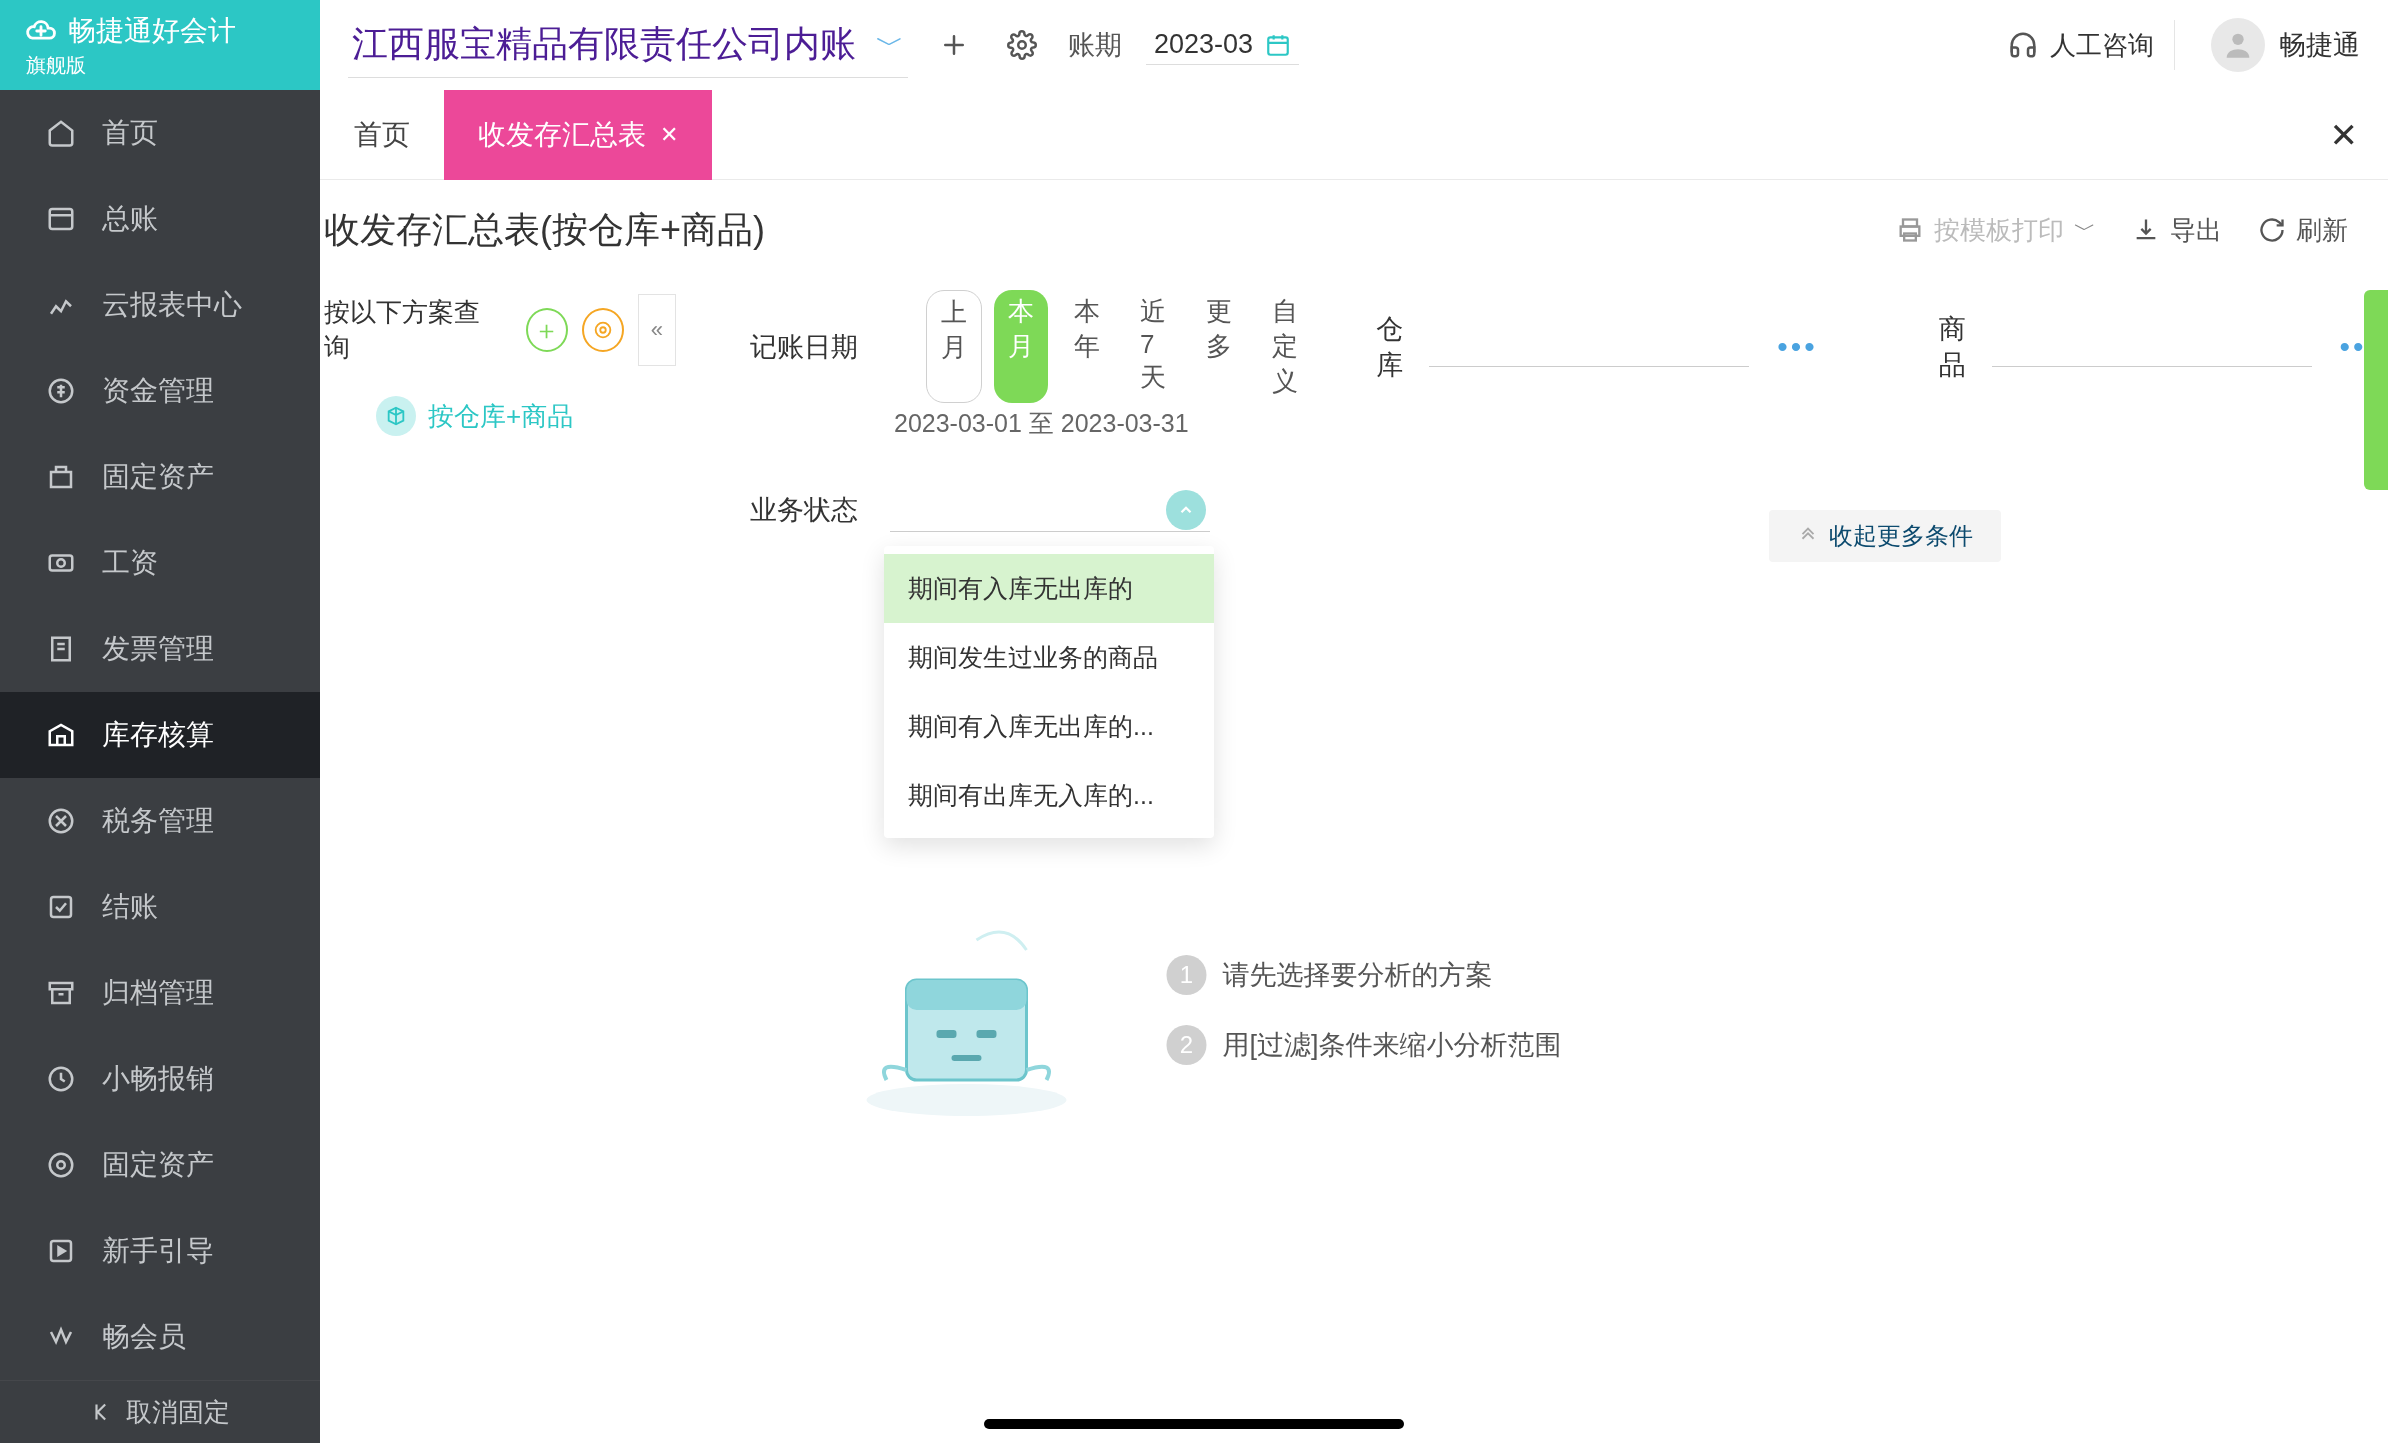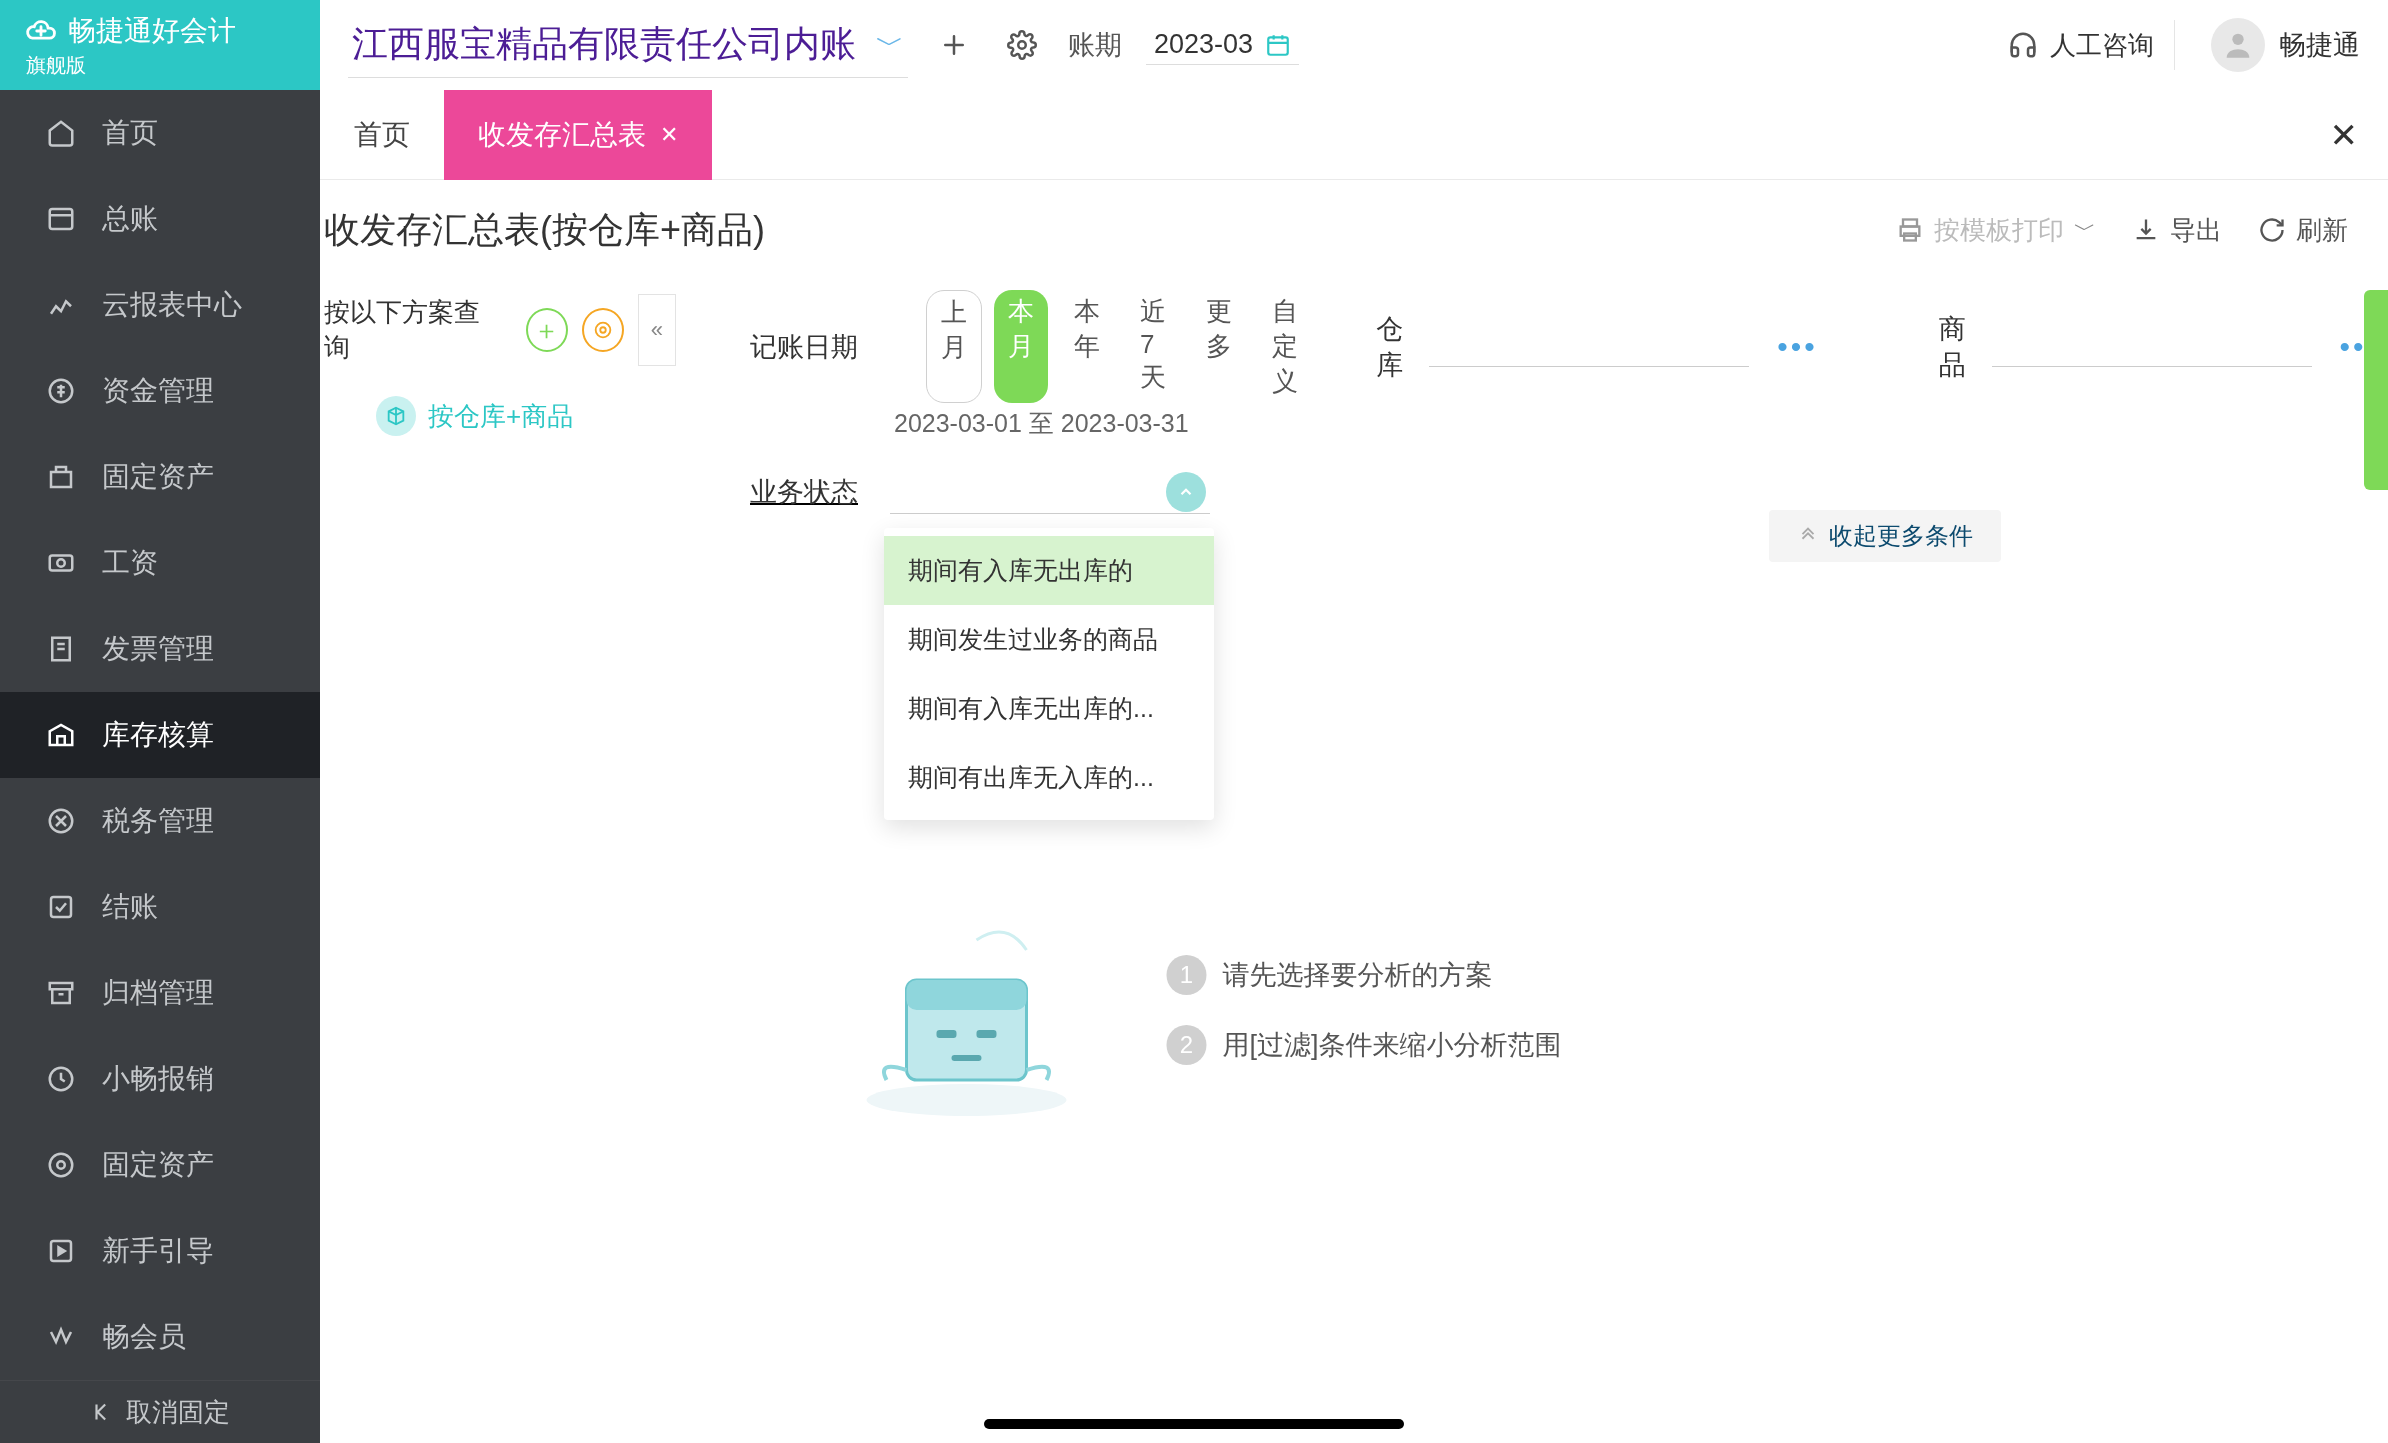--- a/index.html
+++ b/index.html
@@ -381,21 +381,21 @@
       <span class="f-underline"></span>
       <span class="dots">•••</span>
       <span style="width:120px"></span>
       <span class="f-field-label">商品</span>
       <span class="f-underline"></span>
       <span class="dots">•••</span>
     </div>
     <div class="filter-row" style="margin-top:-6px; margin-left:140px;">
       <span class="date-range">2023-03-01 至 2023-03-31</span>
     </div>
-    <div class="filter-row" style="margin-top:30px;text-decoration:underline;">
+    <div class="filter-row" style="margin-top:48px;">
       <span class="f-label">业务状态</span>
       <div class="status-select">
         <div class="status-box">
           <span class="up-circle">
             <svg width="18" height="18" viewBox="0 0 24 24" stroke="#fff" stroke-width="3" fill="none">
                 <path d="M6 15l6-6 6 6"></path>
               </svg>
           </span>
         </div>
         <div class="dropdown">

